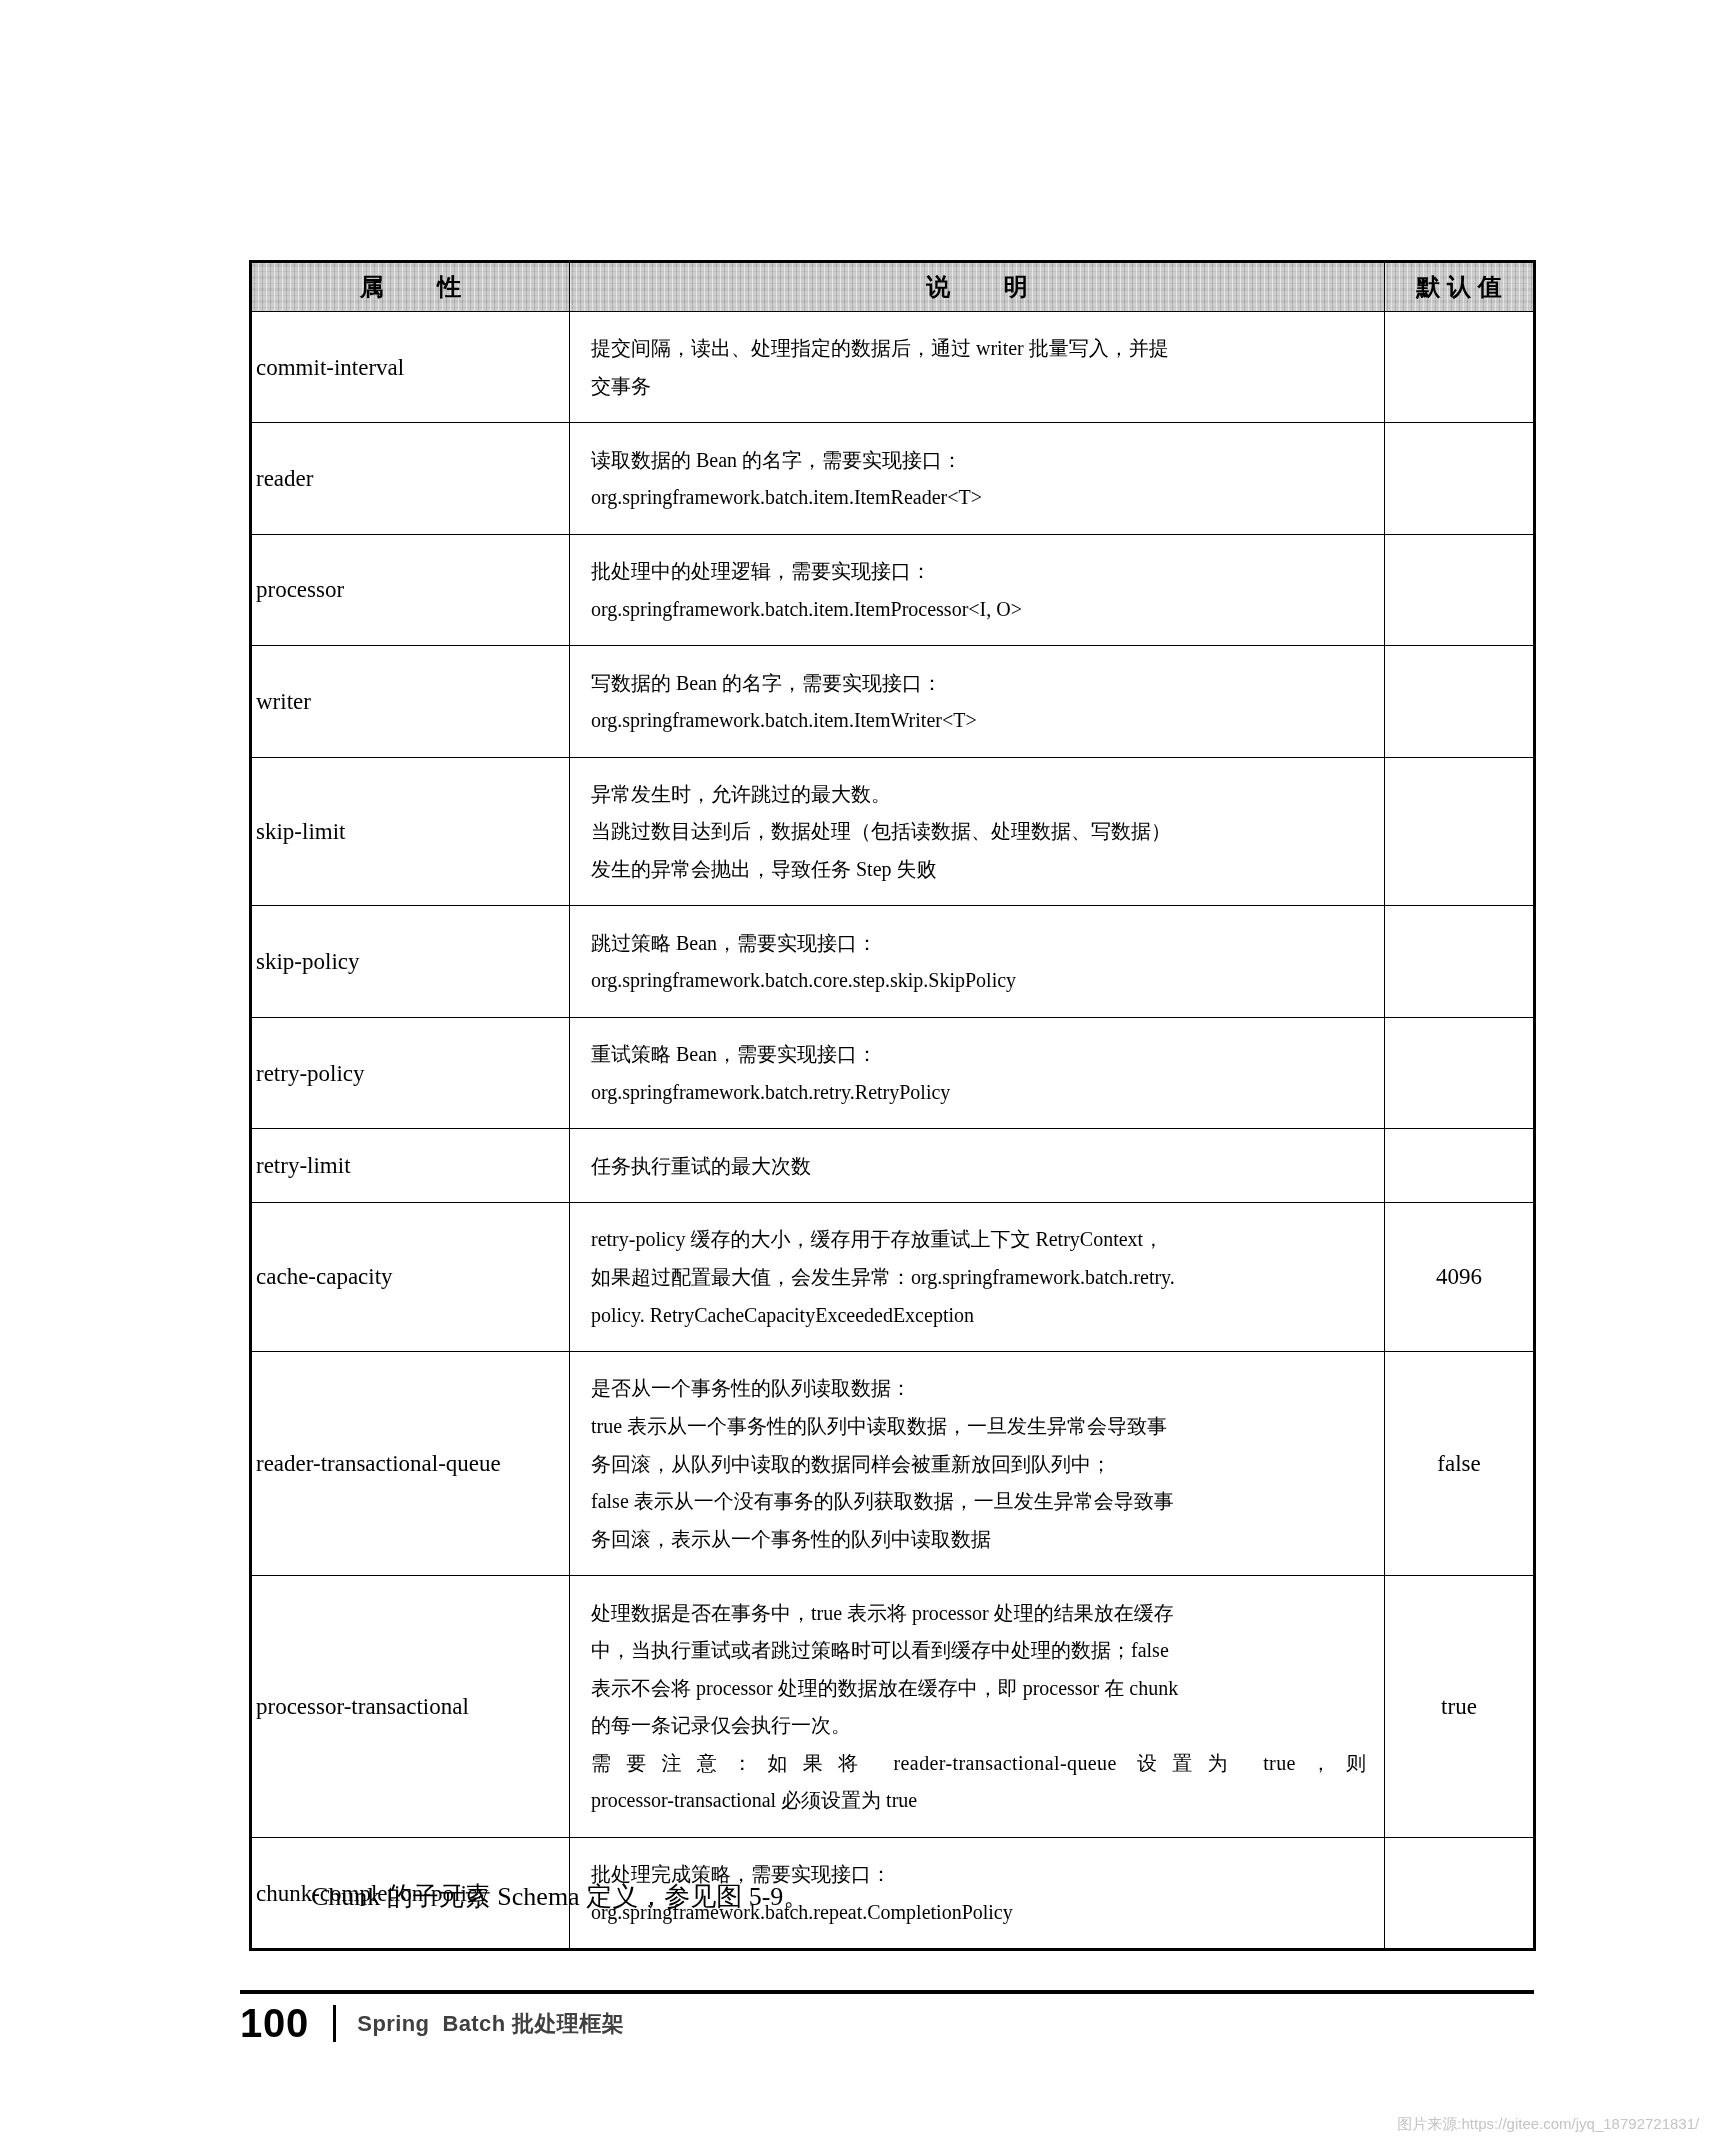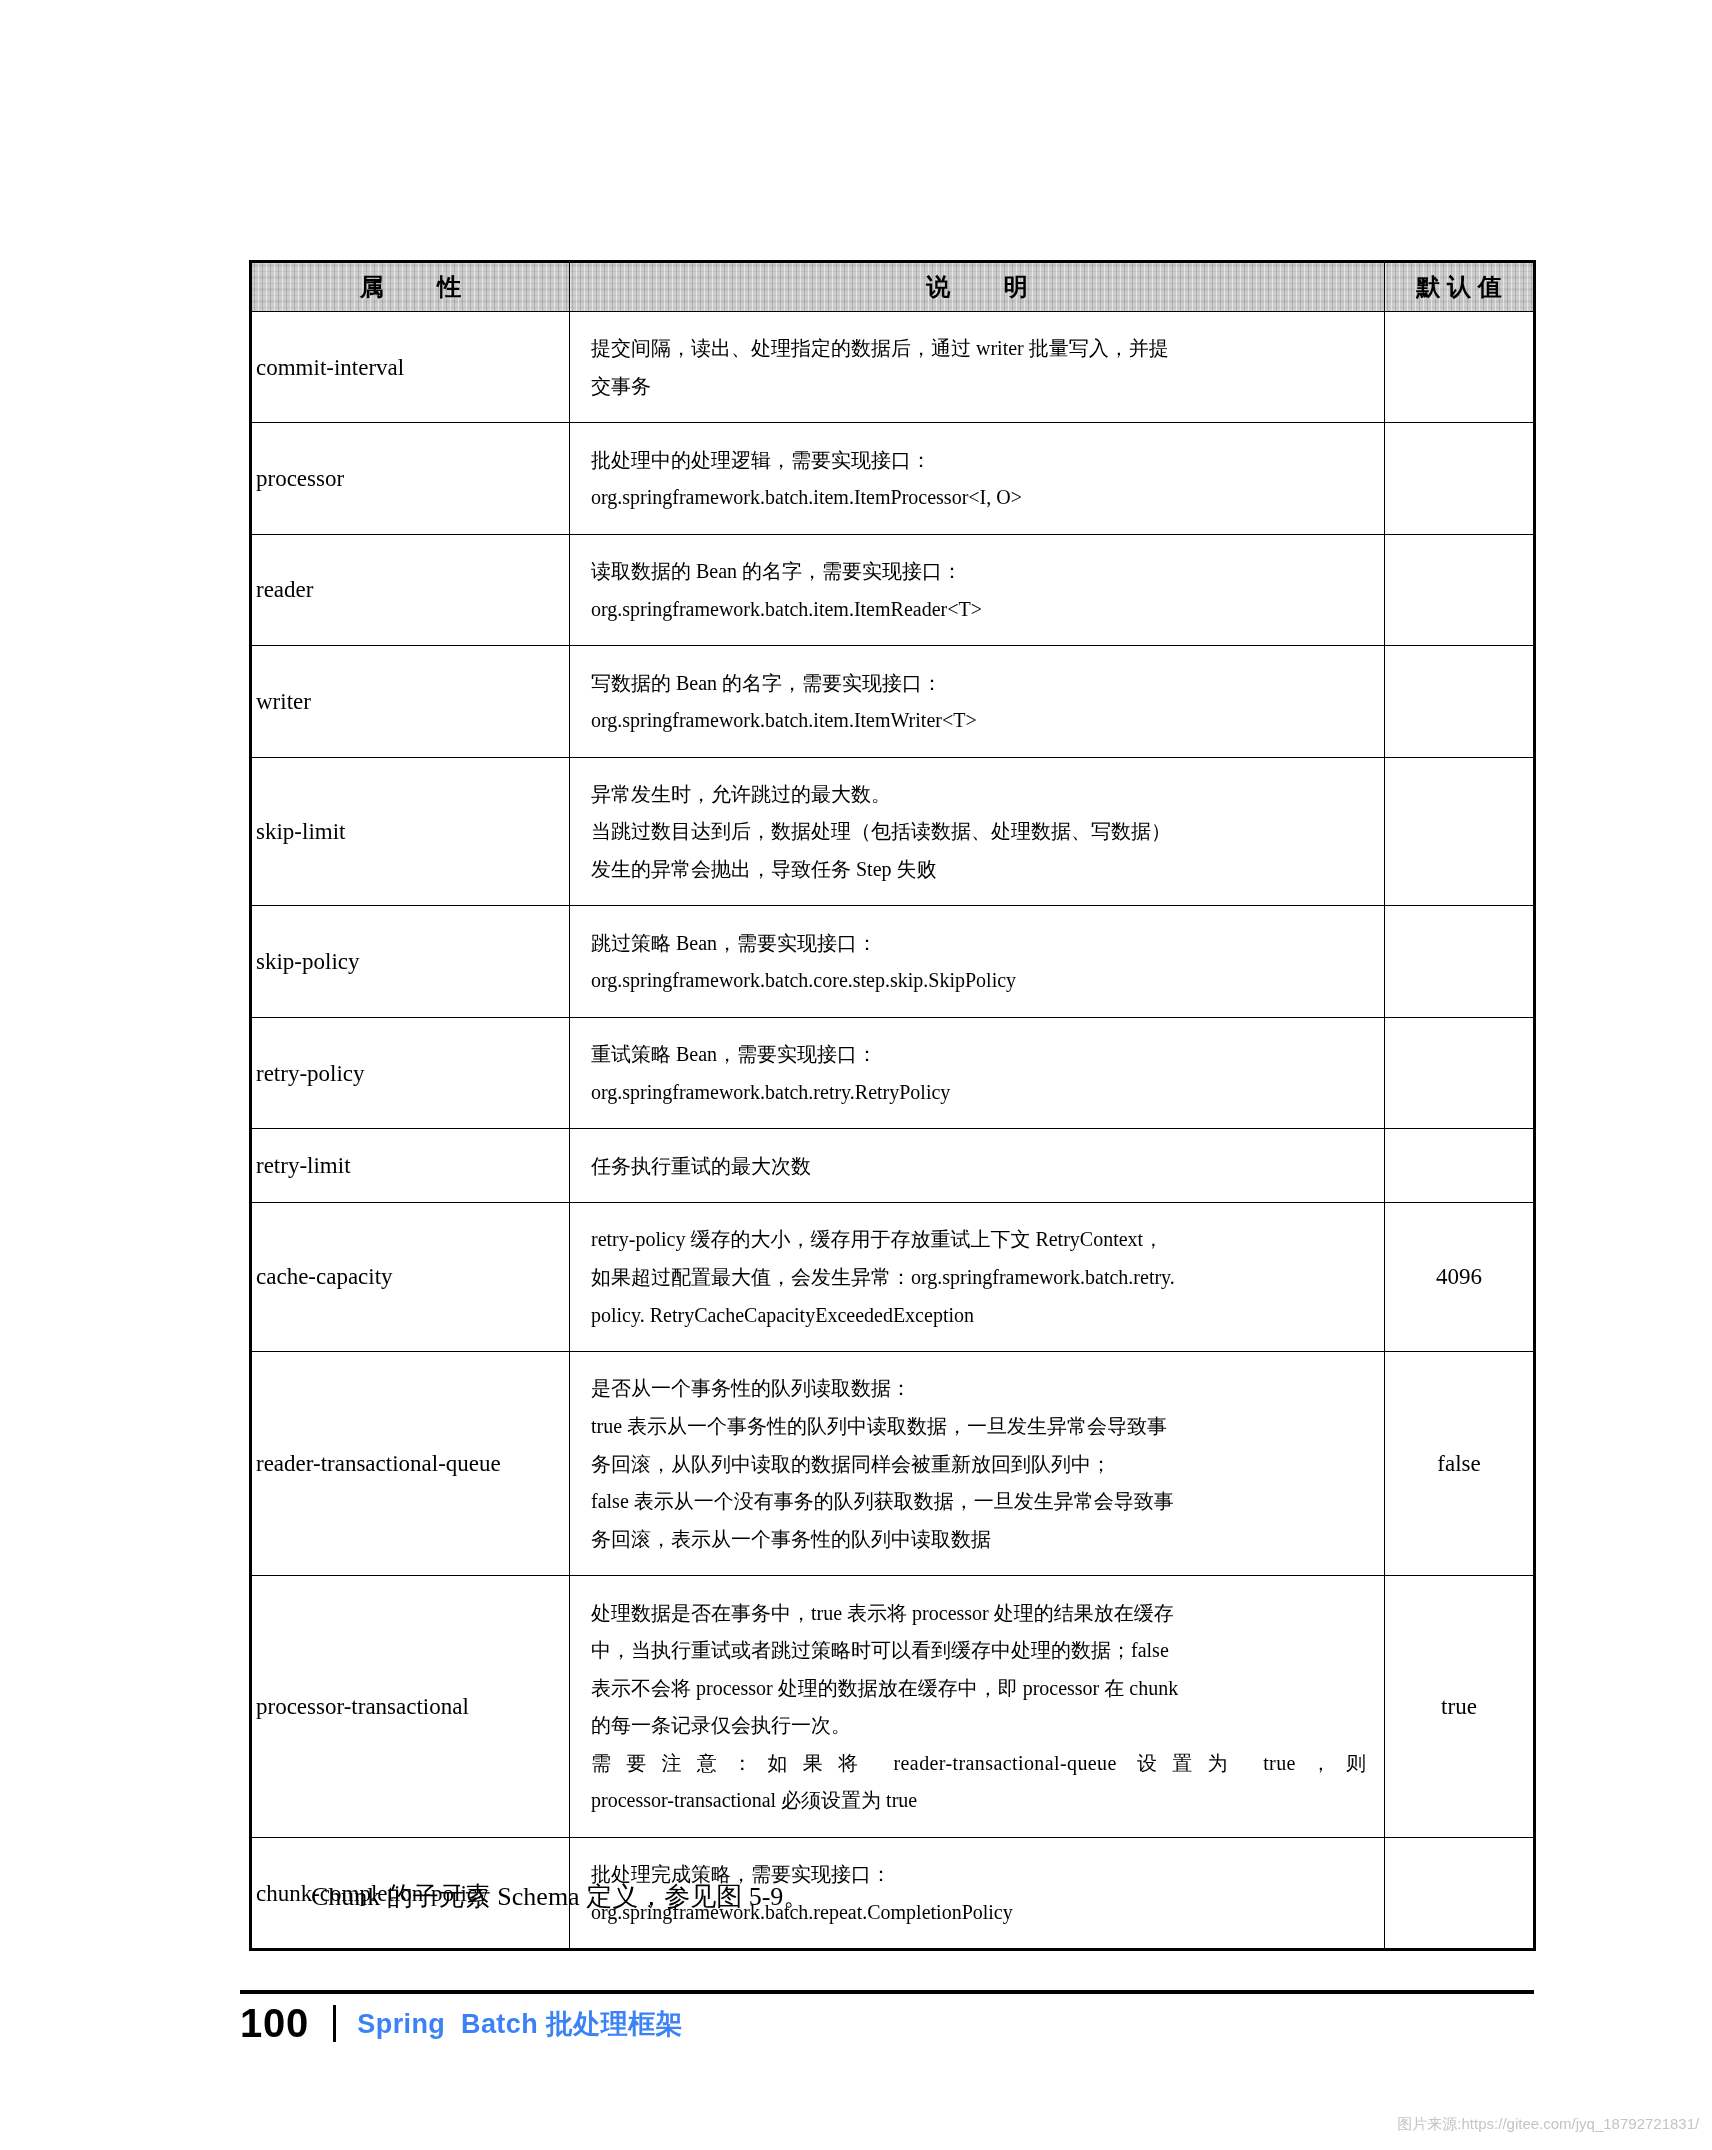--- a/index.html
+++ b/index.html
@@ -137,23 +137,23 @@
     color: #000;
     letter-spacing: 0.8px;
   }
   .footer .sep {
     width: 3.2px;
     height: 37px;
     background: #000;
     margin: 0 21px 0 24px;
   }
   .footer .book-title {
-    font-size: 27px;
+    font-size: 22px;
     font-weight: 700;
-    color: #3b82f6;
+    color: #404040;
     white-space: pre;
     letter-spacing: 0.4px;
   }
 
   
   .watermark {
     position: absolute;
     right: 12.8px;
     top: 2115px;
     font-family: "Liberation Sans", "DejaVu Sans", sans-serif;
@@ -184,32 +184,32 @@
     <tbody id="table-body">
         <tr>
           <td class="cell-attr">commit-interval</td>
           <td class="cell-desc">
             <span class="desc-line">提交间隔，读出、处理指定的数据后，通过 writer 批量写入，并提</span>
             <span class="desc-line">交事务</span>
           </td>
           <td class="cell-def"></td>
         </tr>
         <tr>
+          <td class="cell-attr">reader</td>
+          <td class="cell-desc">
+            <span class="desc-line">读取数据的 Bean 的名字，需要实现接口：</span>
+            <span class="desc-line">org.springframework.batch.item.ItemReader&lt;T&gt;</span>
+          </td>
+          <td class="cell-def"></td>
+        </tr>
+        <tr>
           <td class="cell-attr">processor</td>
           <td class="cell-desc">
             <span class="desc-line">批处理中的处理逻辑，需要实现接口：</span>
             <span class="desc-line">org.springframework.batch.item.ItemProcessor&lt;I, O&gt;</span>
-          </td>
-          <td class="cell-def"></td>
-        </tr>
-        <tr>
-          <td class="cell-attr">reader</td>
-          <td class="cell-desc">
-            <span class="desc-line">读取数据的 Bean 的名字，需要实现接口：</span>
-            <span class="desc-line">org.springframework.batch.item.ItemReader&lt;T&gt;</span>
           </td>
           <td class="cell-def"></td>
         </tr>
         <tr>
           <td class="cell-attr">writer</td>
           <td class="cell-desc">
             <span class="desc-line">写数据的 Bean 的名字，需要实现接口：</span>
             <span class="desc-line">org.springframework.batch.item.ItemWriter&lt;T&gt;</span>
           </td>
           <td class="cell-def"></td>

